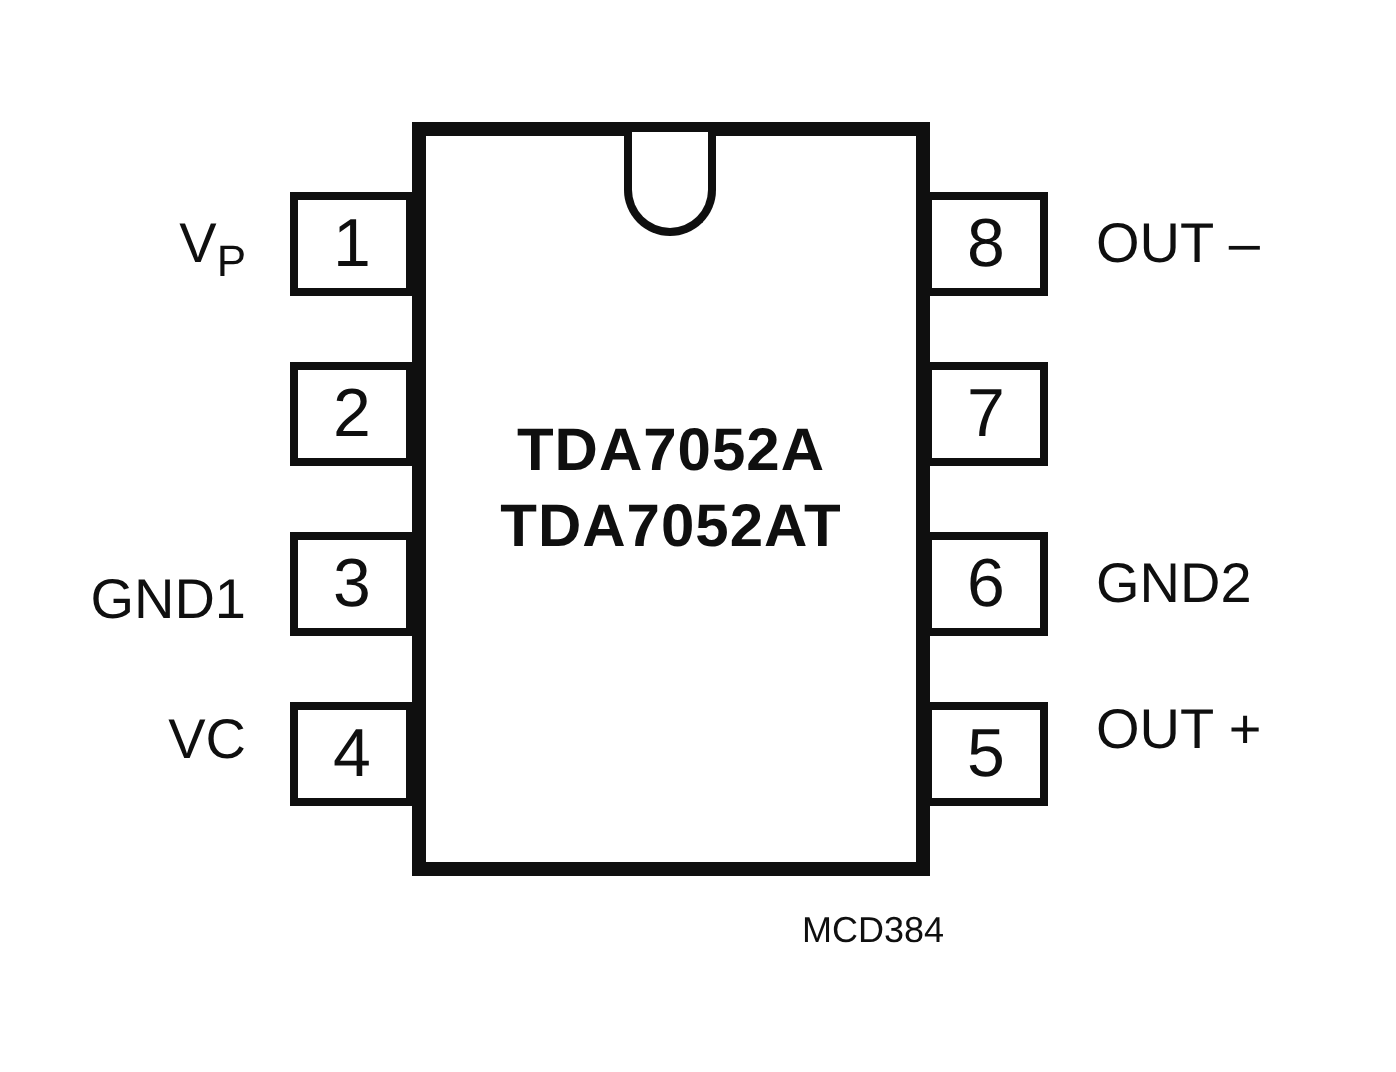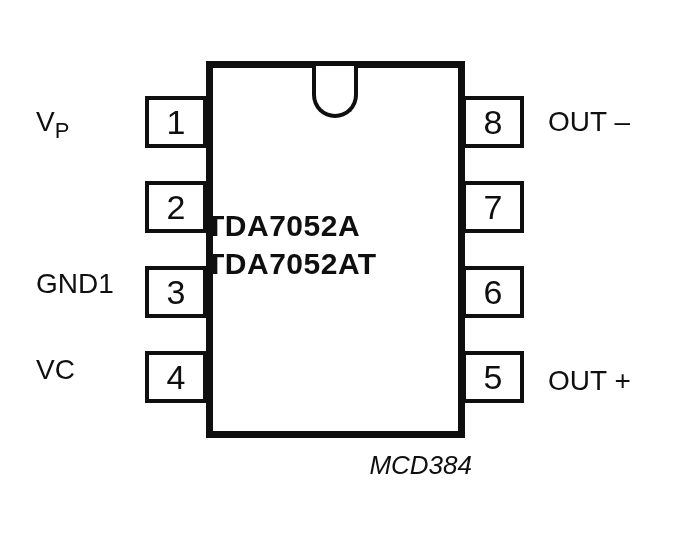--- a/index.html
+++ b/index.html
@@ -36,20 +36,21 @@
     border: 4px solid #0f0f0f;
     border-top: none;
     border-radius: 0 0 23px 23px;
     background: #ffffff;
   }
   .chip-title {
     position: absolute;
     left: 206px;
     top: 207px;
     width: 259px;
+    text-align: center;
     font-weight: bold;
     font-size: 30px;
     line-height: 38px;
     letter-spacing: 0.5px;
   }
   .pinbox {
     position: absolute;
     width: 62px;
     height: 52px;
     box-sizing: border-box;
@@ -64,37 +65,35 @@
   .lab {
     position: absolute;
     height: 52px;
     line-height: 52px;
     font-size: 28px;
     white-space: nowrap;
   }
   .lab.lleft {
     left: 0;
     width: 123px;
-    text-align: left;
-    padding-left: 36px;
+    text-align: right;
   }
   .lab.lright {
     left: 548px;
     text-align: center;
   }
   .subsc {
     font-size: 22px;
     vertical-align: -7px;
   }
   .figcode {
     position: absolute;
     right: 226px;
     top: 450px;
-    font-style: italic;
-    font-size: 26px;
+    font-size: 18px;
     line-height: 30px;
   }
 </style>
 </head>
 <body>
 
 <div class="stage">
 
   <div class="chip"></div>
   <div class="notch"></div>
@@ -108,21 +107,22 @@
   <div class="pinbox pleft" style="top:181px"><span>2</span></div>
   <div class="pinbox pleft" style="top:266px"><span>3</span></div>
   <div class="pinbox pleft" style="top:351px"><span>4</span></div>
 
   <div class="pinbox pright" style="top:96px"><span>8</span></div>
   <div class="pinbox pright" style="top:181px"><span>7</span></div>
   <div class="pinbox pright" style="top:266px"><span>6</span></div>
   <div class="pinbox pright" style="top:351px"><span>5</span></div>
 
   <div class="lab lleft" style="top:96px"><span>V</span><span class="subsc">P</span></div>
-  <div class="lab lleft" style="top:258px"><span>GND1</span></div>
+  <div class="lab lleft" style="top:274px"><span>GND1</span></div>
   <div class="lab lleft" style="top:344px"><span>VC</span></div>
 
   <div class="lab lright" style="top:96px"><span>OUT –</span></div>
-  <div class="lab lright" style="top:355px"><span>OUT +</span></div>
+  <div class="lab lright" style="top:266px"><span>GND2</span></div>
+  <div class="lab lright" style="top:339px"><span>OUT +</span></div>
 
   <div class="figcode">MCD384</div>
 
 </div>
 
 </body></html>

